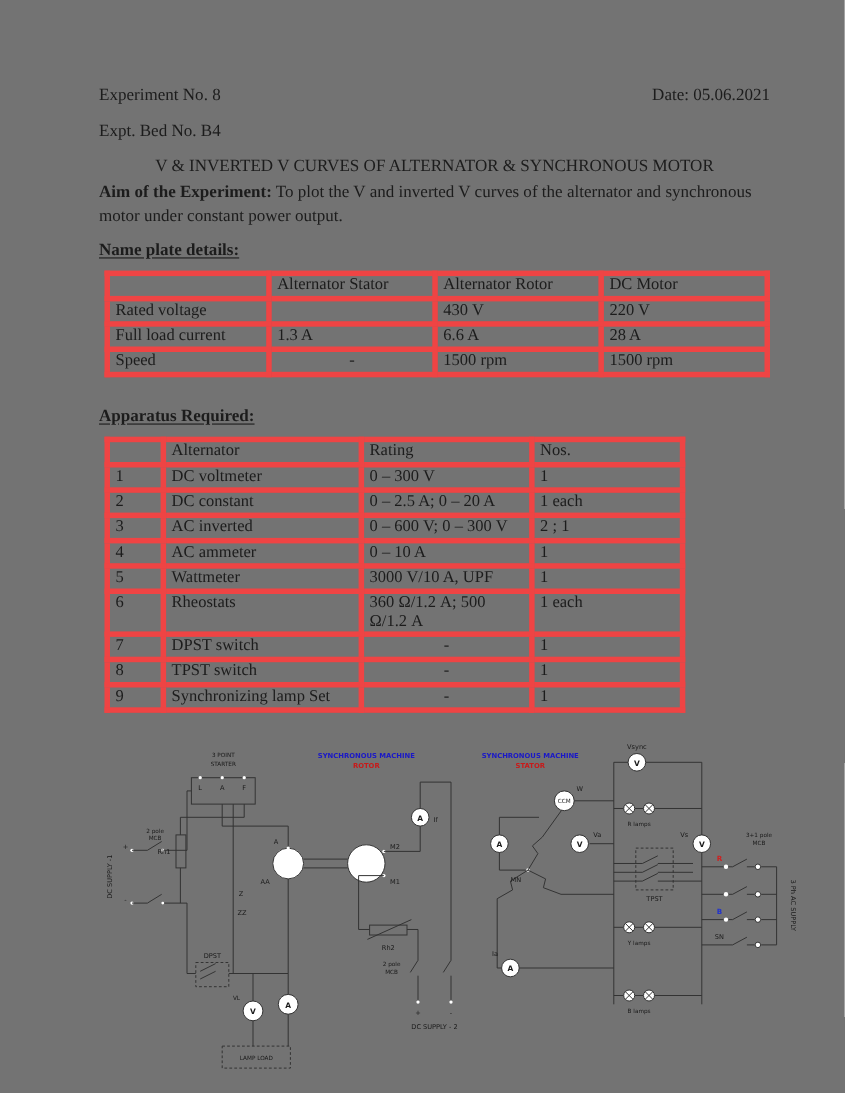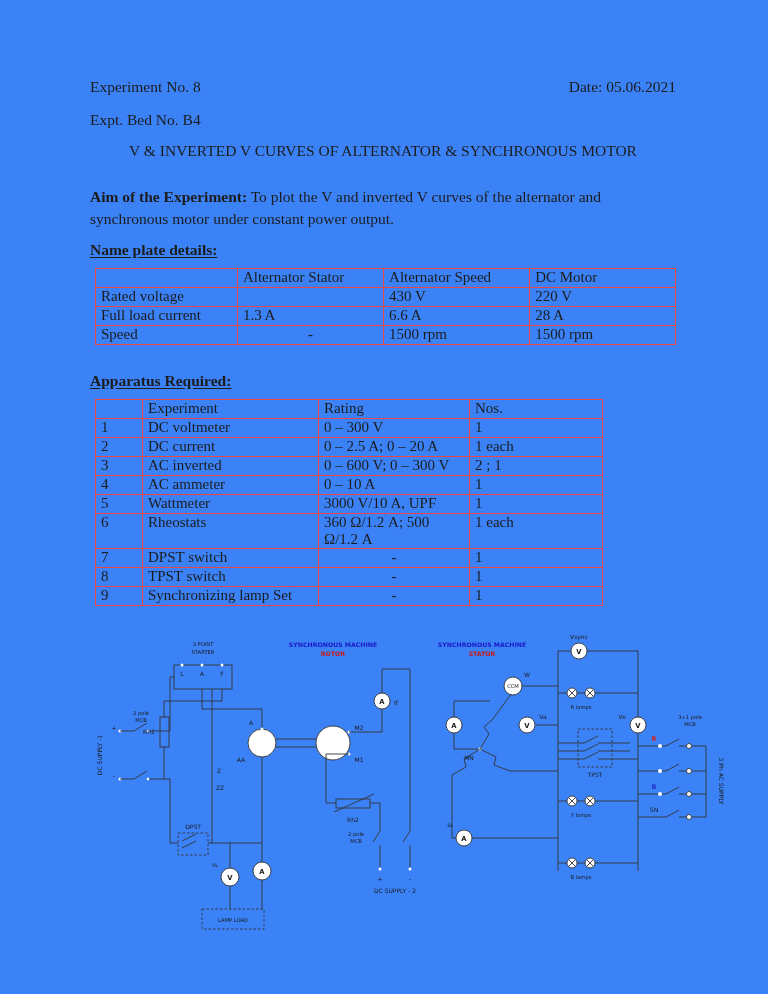--- a/index.html
+++ b/index.html
@@ -1,29 +1,29 @@
 <!DOCTYPE html>
 <html><head>
 <meta charset="utf-8">
 <style>
   html,body{margin:0;padding:0;background:#ffffff;}
   .page{
     width:768px;height:994px;box-sizing:border-box;
-    background:#3b82f6;color:#1c1c1c;
+    background:#737373;color:#1c1c1c;
     font-family:"Liberation Serif", serif;font-size:15.5px;
-    padding:78px 92px 0 90px;position:relative;overflow:hidden;
+    padding:78px 68px 0 90px;position:relative;overflow:hidden;
   }
   .hdr-row{display:flex;justify-content:space-between;margin-bottom:15px;}
   .bed{margin-bottom:13px;}
-  .doc-title{text-align:center;margin-bottom:26px;}
+  .doc-title{text-align:center;margin-bottom:4px;}
   .aim{margin:0 0 11px 0;line-height:1.42;}
   .bu{font-weight:bold;text-underline-offset:2px;}
   .sec{font-weight:bold;text-decoration:underline;text-underline-offset:2px;margin:0 0 9px 0;}
   table{border-collapse:collapse;margin:0 0 0 5px;}
-  td{border:1px solid #ef4444;padding:0 5px;height:18px;font-size:15px;line-height:17px;vertical-align:top;}
+  td{border:5px solid #ef4444;padding:0 5px;height:18px;font-size:15px;line-height:17px;vertical-align:top;}
   .np{margin-bottom:27px;}
   .np .w0{width:132px;}
   .np .w1{width:136px;}
   .ap{margin-bottom:25px;}
   .ap .a0{width:36px;}
   .ap .a1{width:165px;}
   .ap .a2{width:140px;}
   .ap .a3{width:122px;}
   .ctr{text-align:center;}
   .circuit-wrap{margin-left:0px;}
@@ -60,21 +60,21 @@
 
   <p class="aim"><span class="bu">Aim of the Experiment:</span><span> To plot the V and inverted V curves of the alternator and synchronous motor under constant power output.</span></p>
 
   <div class="sec">Name plate details:</div>
 
   <table class="np">
     <tbody>
       <tr>
         <td class="w0"></td>
         <td class="w1">Alternator Stator</td>
-        <td class="w1">Alternator Speed</td>
+        <td class="w1">Alternator Rotor</td>
         <td class="w1">DC Motor</td>
       </tr>
       <tr>
         <td>Rated voltage</td>
         <td></td>
         <td>430 V</td>
         <td>220 V</td>
       </tr>
       <tr>
         <td>Full load current</td>
@@ -90,33 +90,33 @@
       </tr>
     </tbody>
   </table>
 
   <div class="sec">Apparatus Required:</div>
 
   <table class="ap">
     <tbody>
       <tr>
         <td class="a0"></td>
-        <td class="a1">Experiment</td>
+        <td class="a1">Alternator</td>
         <td class="a2">Rating</td>
         <td class="a3">Nos.</td>
       </tr>
       <tr>
         <td>1</td>
         <td>DC voltmeter</td>
         <td>0 – 300 V</td>
         <td>1</td>
       </tr>
       <tr>
         <td>2</td>
-        <td>DC current</td>
+        <td>DC constant</td>
         <td>0 – 2.5 A; 0 – 20 A</td>
         <td>1 each</td>
       </tr>
       <tr>
         <td>3</td>
         <td>AC inverted</td>
         <td>0 – 600 V; 0 – 300 V</td>
         <td>2 ; 1</td>
       </tr>
       <tr>

